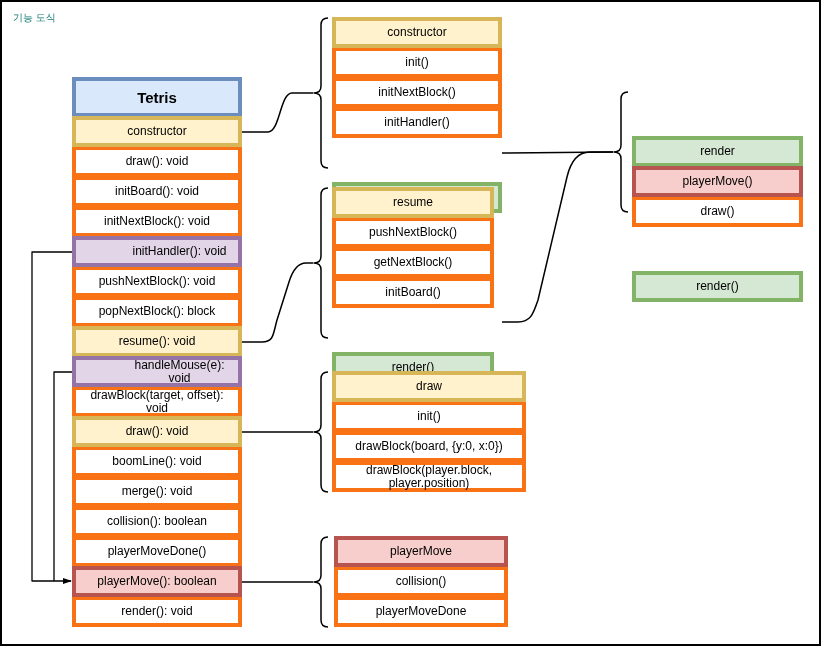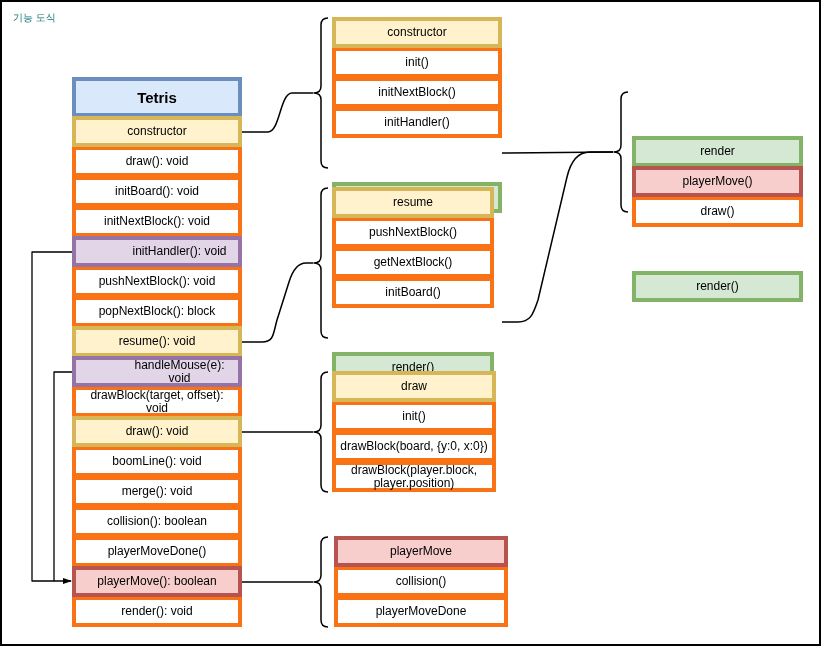--- a/index.html
+++ b/index.html
@@ -35,21 +35,21 @@
   .hdr.tall { height: 40px; font-size: 15px; font-weight: bold; }
   .row { height: 31px; }
   .c-blue   { background: var(--blue-fill);   border-color: var(--blue-border);   z-index: 1; }
   .c-yellow { background: var(--yellow-fill); border-color: var(--yellow-border); z-index: 1; }
   .c-purple { background: var(--purple-fill); border-color: var(--purple-border); z-index: 1; padding-left: 48px; }
   .c-pink   { background: var(--pink-fill);   border-color: var(--pink-border);   z-index: 1; }
   .c-green  { background: var(--green-fill);  border-color: var(--green-border);  z-index: 1; margin-top: 44px; }
   #box-tetris     { left: 70px;  top: 76px;  width: 170px; }
   #box-constructor{ left: 330px; top: 16px;  width: 170px; }
   #box-resume     { left: 330px; top: 186px; width: 162px; }
-  #box-draw       { left: 330px; top: 370px; width: 164px; }
+  #box-draw       { left: 330px; top: 370px; width: 194px; }
   #box-playermove { left: 332px; top: 535px; width: 174px; }
   #box-render     { left: 630px; top: 90px;  width: 171px; }
 </style>
 </head>
 <body>
 
 <div class="canvas">
 
   <div class="diagram-title">기능 도식</div>
 

